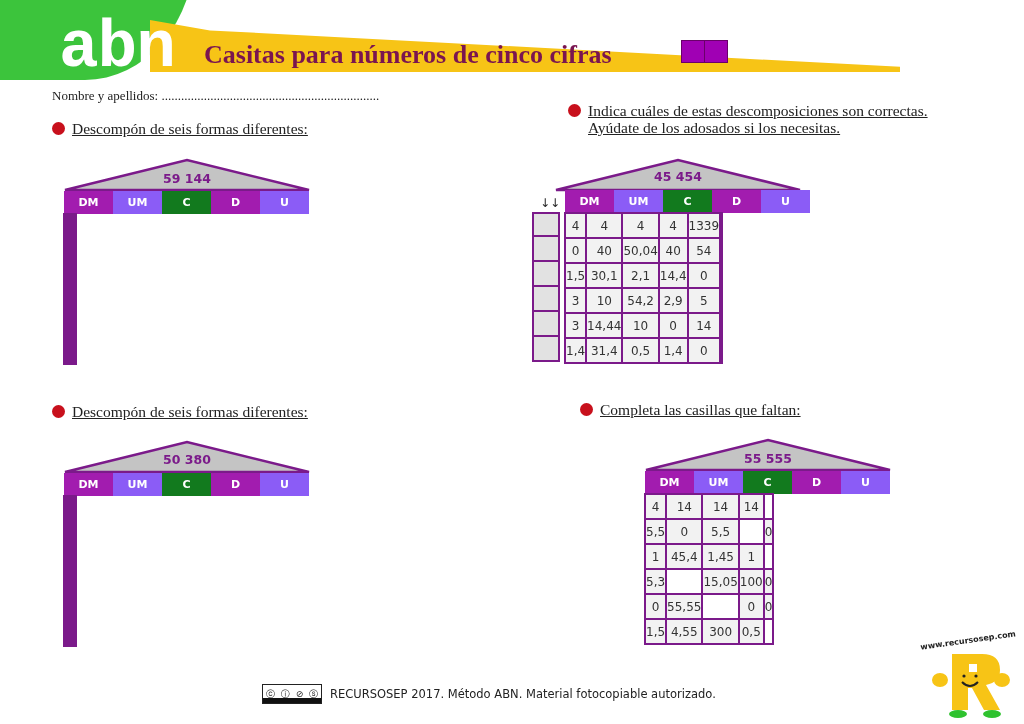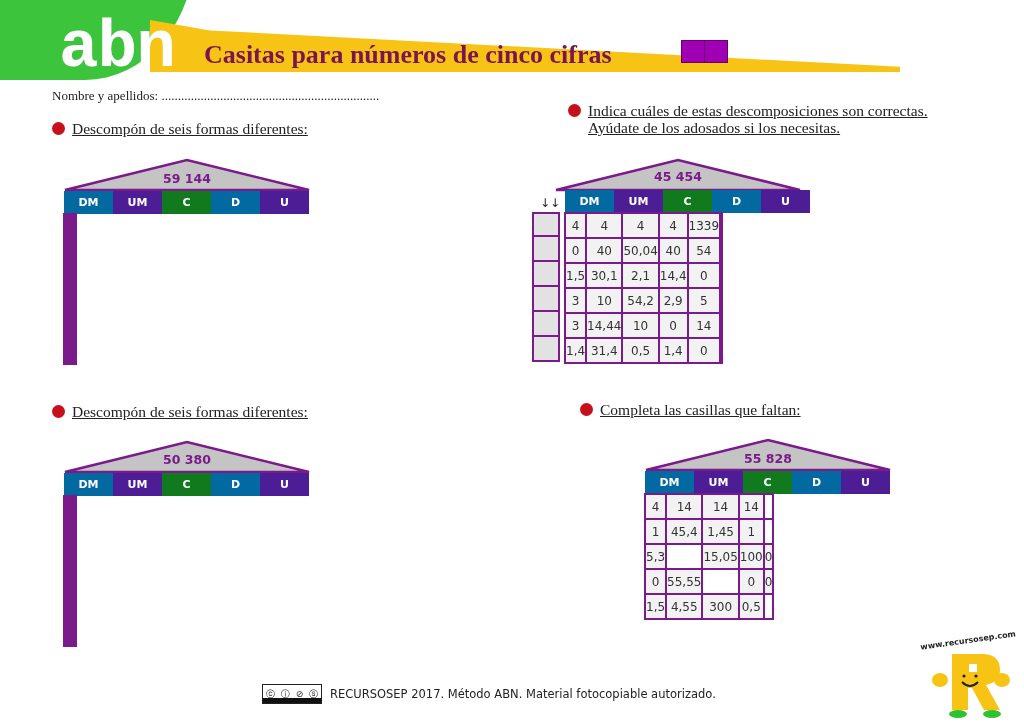--- a/index.html
+++ b/index.html
@@ -21,22 +21,22 @@
   
   .instr { position: absolute; font-size: 15.5px; color: #222; line-height: 17px; text-decoration: underline; }
   .instr .dot { position: absolute; left: -20px; top: 2px; width: 13px; height: 13px; border-radius: 50%; background: #c8101c; }
 
   
   .casita { position: absolute; }
   .roof { position: absolute; }
   .roof-label { position: absolute; font-family: "DejaVu Sans", sans-serif; font-weight: bold; font-size: 12.5px; color: #7b1a8a; text-align: center; }
   .head-row { position: absolute; display: flex; }
   .head-cell { width: 49px; height: 23px; font-family: "DejaVu Sans", sans-serif; font-weight: bold; font-size: 11px; color: #fff; display: flex; align-items: center; justify-content: center; }
-  .c-red { background: #0369a1; }
-  .c-blue { background: #4c1d95; }
+  .c-red { background: #a21caf; }
+  .c-blue { background: #8b5cf6; }
   .c-green { background: #127a1e; }
 
   table.grid { position: absolute; border-collapse: collapse; }
   table.grid td { border: 2px solid #7b1a8a; height: 25px; width: 49px; background: #f2f2f2; font-family: "DejaVu Sans", sans-serif; font-size: 12px; color: #333; text-align: center; padding: 0; }
   table.grid td.wide { width: 191px; background: #ffffff; }
   table.grid td.blank { background: #ffffff; }
 
   .check-col { position: absolute; }
   .check-col div { width: 28px; height: 25px; border: 2px solid #7b1a8a; background: #e2e2e2; margin-bottom: 0; }
   .check-col div + div { border-top: none; height: 25px; }
@@ -284,36 +284,43 @@
           <td class="wide"></td>
         </tr>
       </tbody>
   </table>
 </div>
 
 <div class="casita" style="left:644px; top:438px;">
   <svg class="roof" width="248" height="34" style="left:0; top:0;">
     <polygon points="2,32 124,2 246,32" fill="#c4c4c4" stroke="#7b1a8a" stroke-width="2.5"></polygon>
   </svg>
-  <div class="roof-label" style="left:0; width:248px; top:13px;">55 828</div>
+  <div class="roof-label" style="left:0; width:248px; top:13px;">55 555</div>
   <div class="head-row" style="left:1px; top:33px;">
     <div class="head-cell c-red">DM</div>
     <div class="head-cell c-blue">UM</div>
     <div class="head-cell c-green">C</div>
     <div class="head-cell c-red">D</div>
     <div class="head-cell c-blue">U</div>
   </div>
   <table class="grid" style="left:0; top:55px;">
     <tbody id="g3">
         <tr>
           <td>4</td>
           <td>14</td>
           <td>14</td>
           <td>14</td>
           <td class="blank"></td>
+        </tr>
+        <tr>
+          <td>5,5</td>
+          <td>0</td>
+          <td>5,5</td>
+          <td class="blank"></td>
+          <td>0</td>
         </tr>
         <tr>
           <td>1</td>
           <td>45,4</td>
           <td>1,45</td>
           <td>1</td>
           <td class="blank"></td>
         </tr>
         <tr>
           <td>5,3</td>

